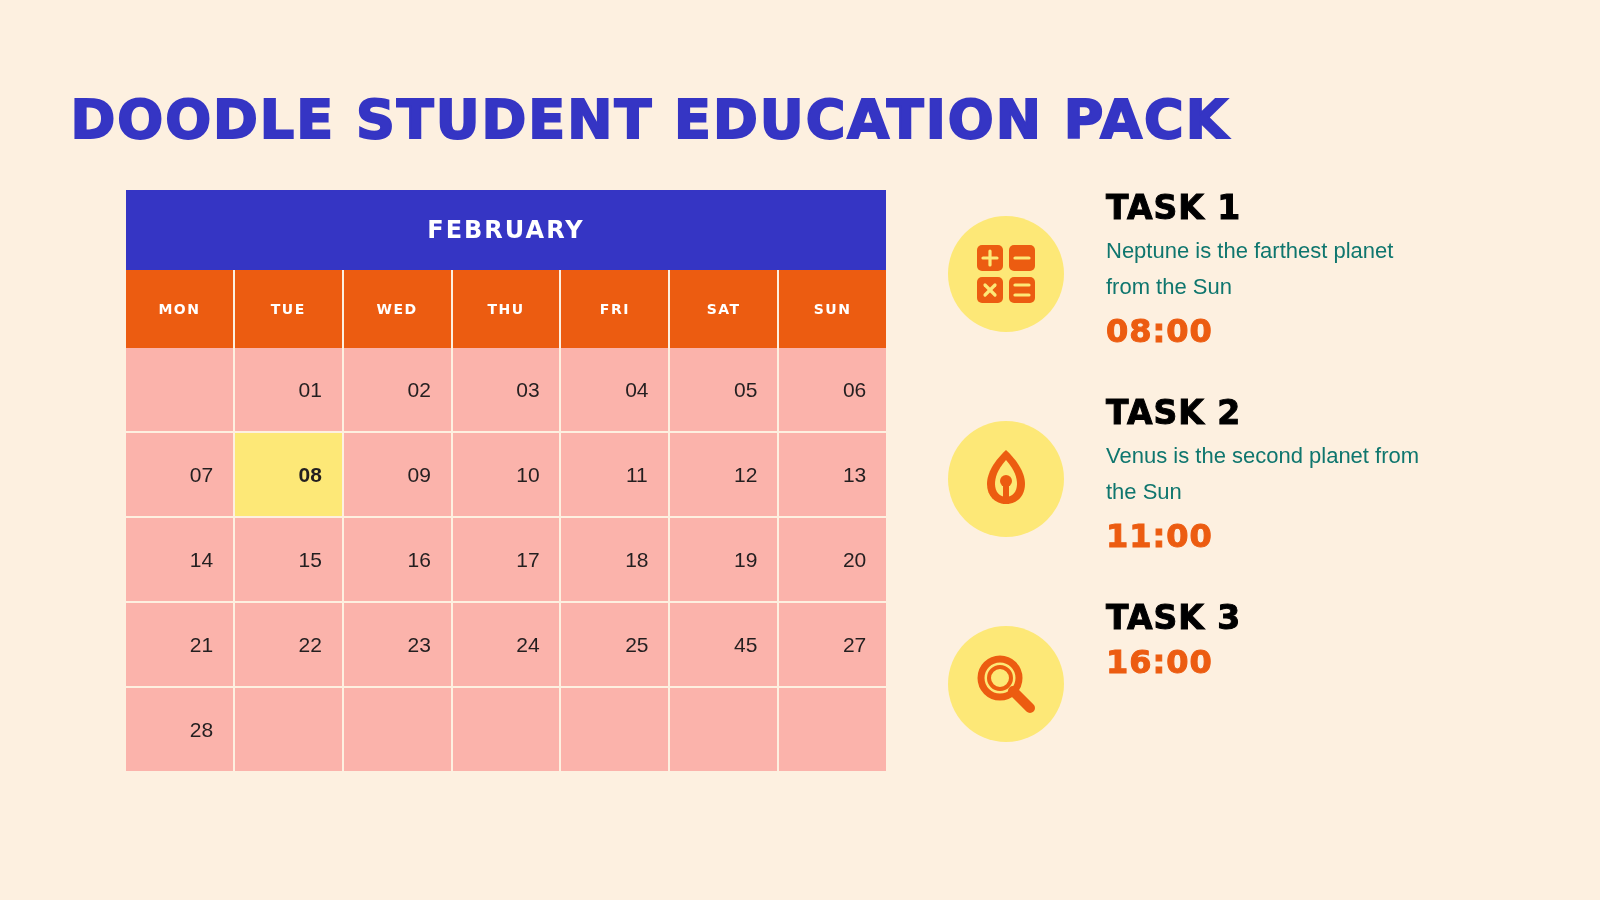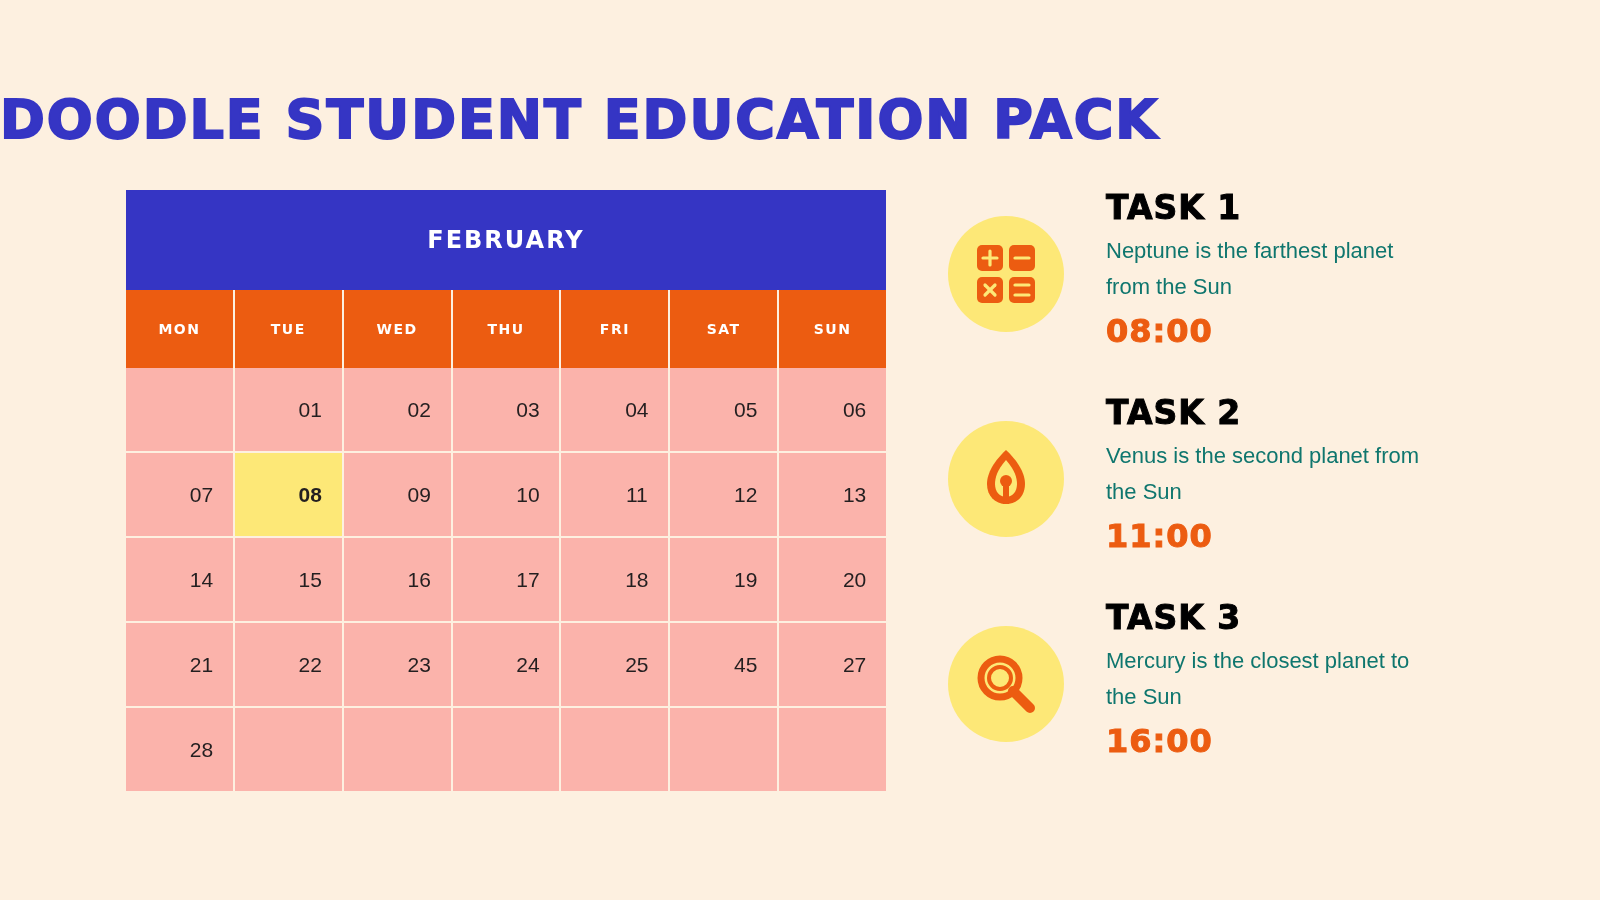--- a/index.html
+++ b/index.html
@@ -14,40 +14,41 @@
     position: relative;
     width: 1600px;
     height: 900px;
     background: #fdf0e0;
   }
   .title {
     position: absolute;
     left: 0;
     top: 88px;
     width: 1300px;
+    text-align: center;
     font-family: "DejaVu Sans", sans-serif;
     font-weight: 700;
     font-size: 54px;
     letter-spacing: 2px;
     color: #3535c4;
     text-transform: uppercase;
     -webkit-text-stroke: 2px #3535c4;
   }
 
   
   .calendar {
     position: absolute;
     left: 126px;
     top: 190px;
     width: 760px;
   }
   .cal-month {
     background: #3535c4;
     color: #ffffff;
-    height: 100px;
+    height: 80px;
     display: flex;
     align-items: center;
     justify-content: center;
     font-family: "DejaVu Sans", sans-serif;
     font-weight: 700;
     font-size: 24px;
     letter-spacing: 2px;
     text-transform: uppercase;
   }
   .cal-grid {
@@ -251,19 +252,18 @@
     <div class="task">
       <div class="task-icon">
         <svg width="62" height="62" viewBox="0 0 62 62" aria-hidden="true">
           <circle cx="25" cy="25" r="19" fill="none" stroke="#ec5c11" stroke-width="7"></circle>
           <circle cx="25" cy="25" r="11" fill="none" stroke="#ec5c11" stroke-width="4"></circle>
           <line x1="38" y1="38" x2="55" y2="55" stroke="#ec5c11" stroke-width="10" stroke-linecap="round"></line>
         </svg>
       </div>
       <div class="task-body">
         <div class="task-title">Task 3</div>
-        <div class="task-desc">Mercury is the closest planet to the Sun</div>
         <div class="task-time">16:00</div>
       </div>
     </div>
 
   </div>
 </div>
 
 </body></html>

